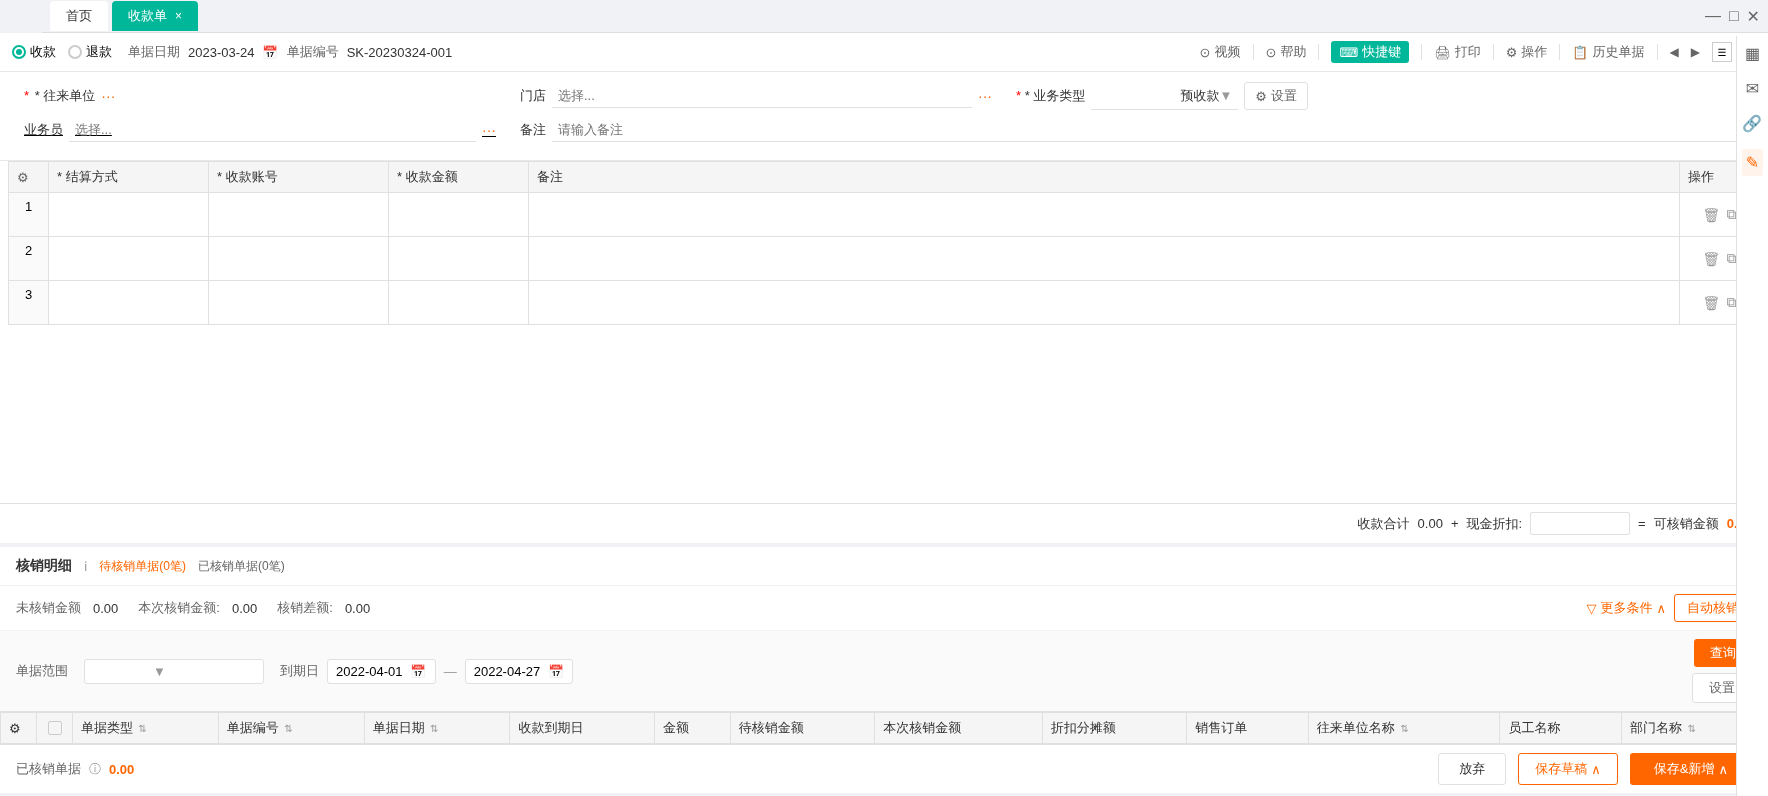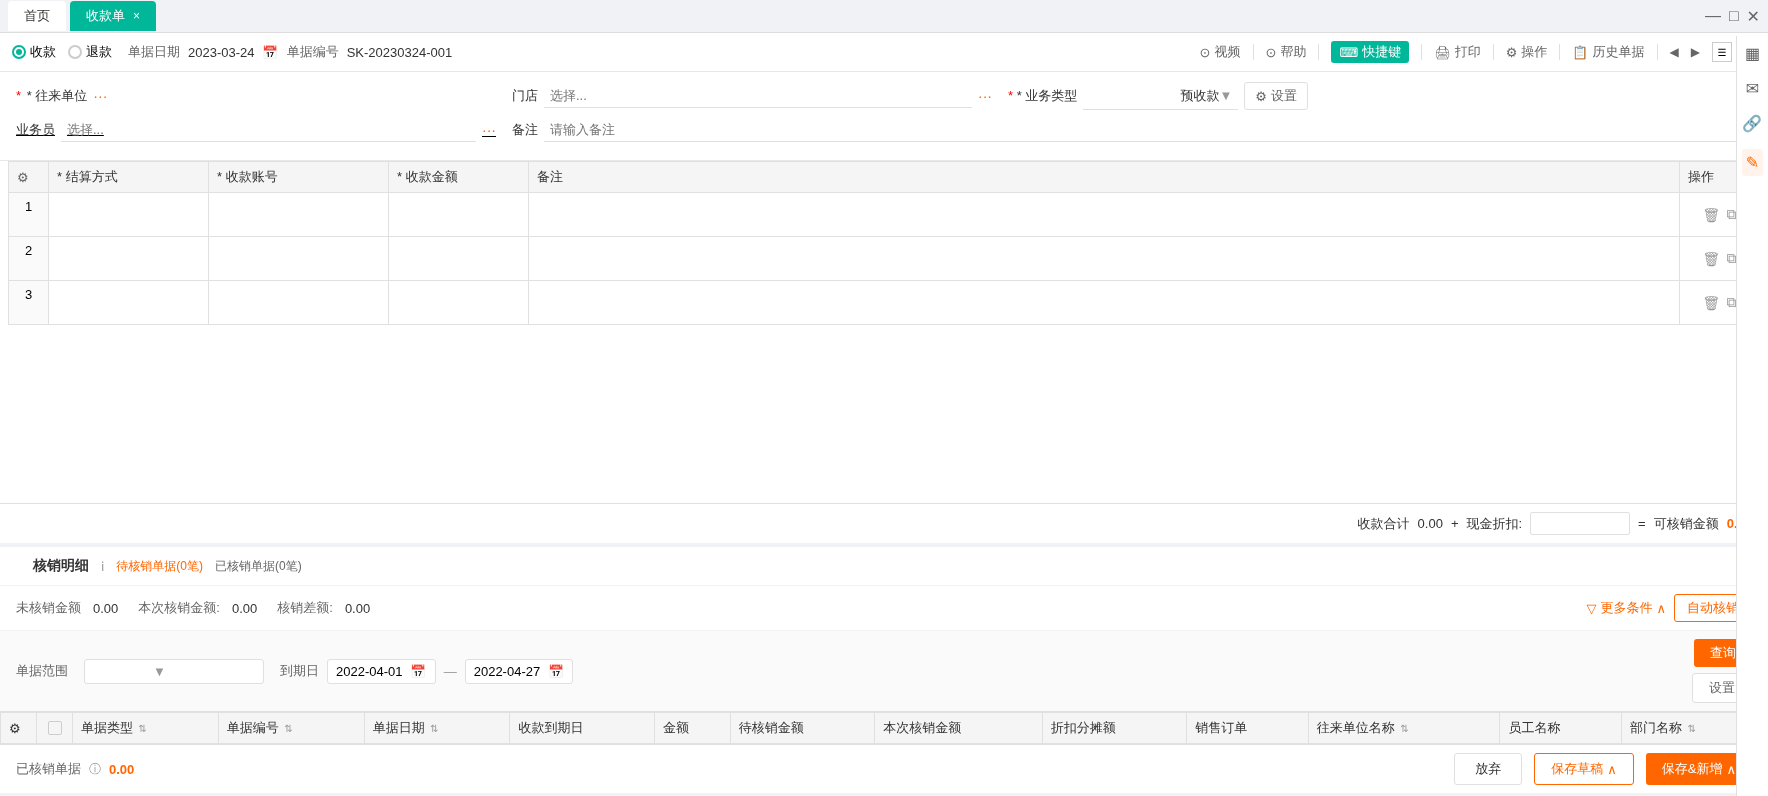--- a/index.html
+++ b/index.html
@@ -1,21 +1,21 @@
 <!DOCTYPE html>
 <html><head>
   <meta charset="utf-8">
   <style>
     * { box-sizing: border-box; margin: 0; padding: 0; font-family: 'Microsoft YaHei', Arial, sans-serif; font-size: 13px; }
     body { background: #f0f2f5; width: 1768px; height: 796px; overflow: hidden; }
 
     
     .tab-bar {
       display: flex; align-items: center; background: #f0f2f5; height: 24px;
-      border-bottom: 1px solid #ddd; padding: 16px 8px; gap: 4px;
+      border-bottom: 1px solid #ddd; padding: 16px 8px; gap: 4px; margin-left: 42px;
     }
     .tab-home {
       background: #fff; padding: 0 16px; height: 30px; line-height: 30px;
       border-radius: 4px 4px 0 0; color: #333; cursor: pointer;
     }
     .tab-active {
       background: #00b79a; color: #fff; padding: 0 16px; height: 30px; line-height: 30px;
       border-radius: 4px 4px 0 0; display: flex; align-items: center; gap: 8px; cursor: pointer;
     }
     .tab-close { cursor: pointer; font-size: 12px; }
@@ -51,21 +51,21 @@
     .view-icons { display: flex; gap: 4px; }
     .view-icon { width: 20px; height: 20px; border: 1px solid #ccc; cursor: pointer; display: flex; align-items: center; justify-content: center; font-size: 10px; }
     .view-icon-active { background: #ff6600; border-color: #ff6600; color: #fff; }
 
     
     .form-area {
       padding: 10px 16px; border-bottom: 1px solid #e8e8e8; background: #fff;
     }
     .form-row { display: flex; align-items: center; gap: 16px; margin-bottom: 8px; }
     .form-field { display: flex; align-items: center; gap: 6px; flex: 1; }
-    .form-label { color: #333; white-space: nowrap; min-width: fit-content; }
+    .form-label { color: #333; white-space: nowrap; min-width: fit-content; margin-left: 8px; }
     .form-input {
       flex: 1; border: none; border-bottom: 1px solid #e0e0e0; padding: 4px 6px;
       color: #999; outline: none; background: transparent; cursor: pointer;
     }
     .more-btn { color: #ff6600; cursor: pointer; font-size: 14px; white-space: nowrap; }
     .form-select {
       flex: 1; border: none; border-bottom: 1px solid #e0e0e0; padding: 4px 6px;
       color: #333; background: transparent; cursor: pointer; display: flex; align-items: center; justify-content: space-between;
     }
     .setting-btn {
@@ -103,21 +103,21 @@
     .summary-row .can-verify { color: #ff6600; font-weight: bold; }
     .cash-discount-input {
       width: 100px; border: 1px solid #e0e0e0; padding: 3px 6px; border-radius: 2px;
     }
 
     
     .bottom-section { background: #fff; border-top: 4px solid #f0f2f5; padding: 0; }
 
     
     .verify-header {
-      display: flex; align-items: center; gap: 12px; padding: 10px 33px;
+      display: flex; align-items: center; gap: 12px; padding: 10px 16px;
       border-bottom: 1px solid #f0f2f5;
     }
     .verify-title { font-size: 14px; font-weight: bold; color: #333; }
     .info-icon { color: #999; cursor: pointer; }
     .verify-tab { color: #ff6600; cursor: pointer; font-size: 12px; }
     .verify-tab-inactive { color: #666; cursor: pointer; font-size: 12px; }
 
     
     .verify-stats {
       display: flex; align-items: center; gap: 20px; padding: 8px 16px;
@@ -178,21 +178,21 @@
     .footer-right { margin-left: auto; display: flex; gap: 12px; }
     .btn-abandon {
       background: #fff; border: 1px solid #e0e0e0; color: #333; padding: 6px 20px;
       border-radius: 3px; cursor: pointer;
     }
     .btn-save-draft {
       background: #fff; border: 1px solid #ff6600; color: #ff6600; padding: 6px 16px;
       border-radius: 3px; cursor: pointer; display: flex; align-items: center; gap: 4px;
     }
     .btn-save-new {
-      background: #ff6600; border: none; color: #fff; padding: 6px 16px;
+      background: #ff6600; border: none; color: #fff; padding: 6px 24px;
       border-radius: 3px; cursor: pointer; display: flex; align-items: center; gap: 4px;
     }
 
     
     .right-panel {
       position: fixed; right: 0; top: 36px; width: 32px; background: #fff;
       border-left: 1px solid #e0e0e0; display: flex; flex-direction: column;
       align-items: center; padding: 8px 0; gap: 16px; height: calc(796px - 36px);
     }
     .panel-icon { color: #666; cursor: pointer; font-size: 16px; }

